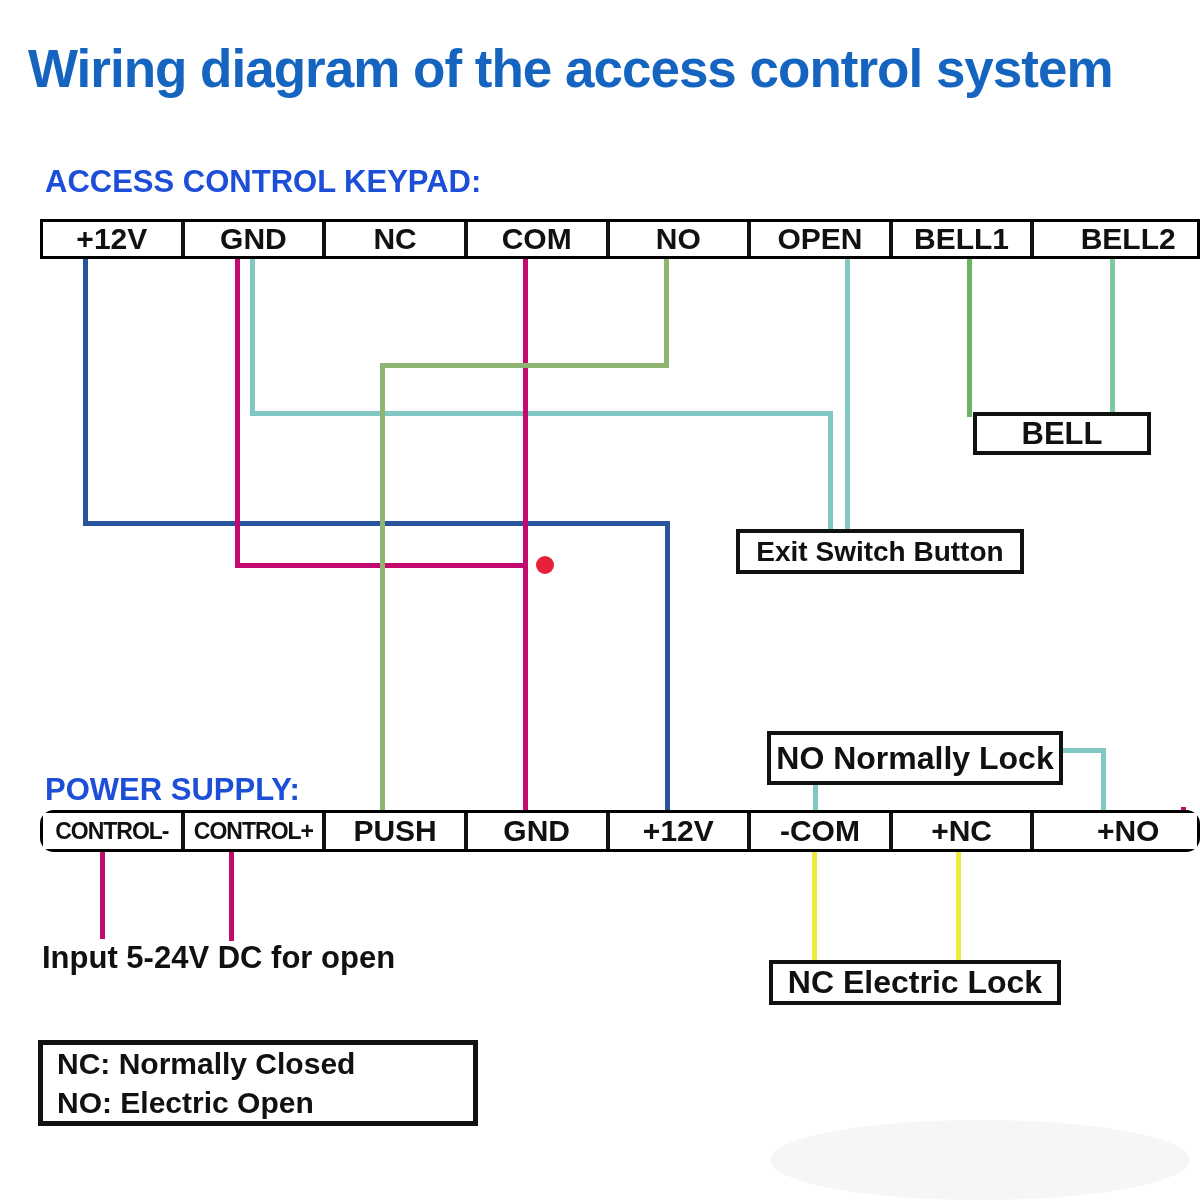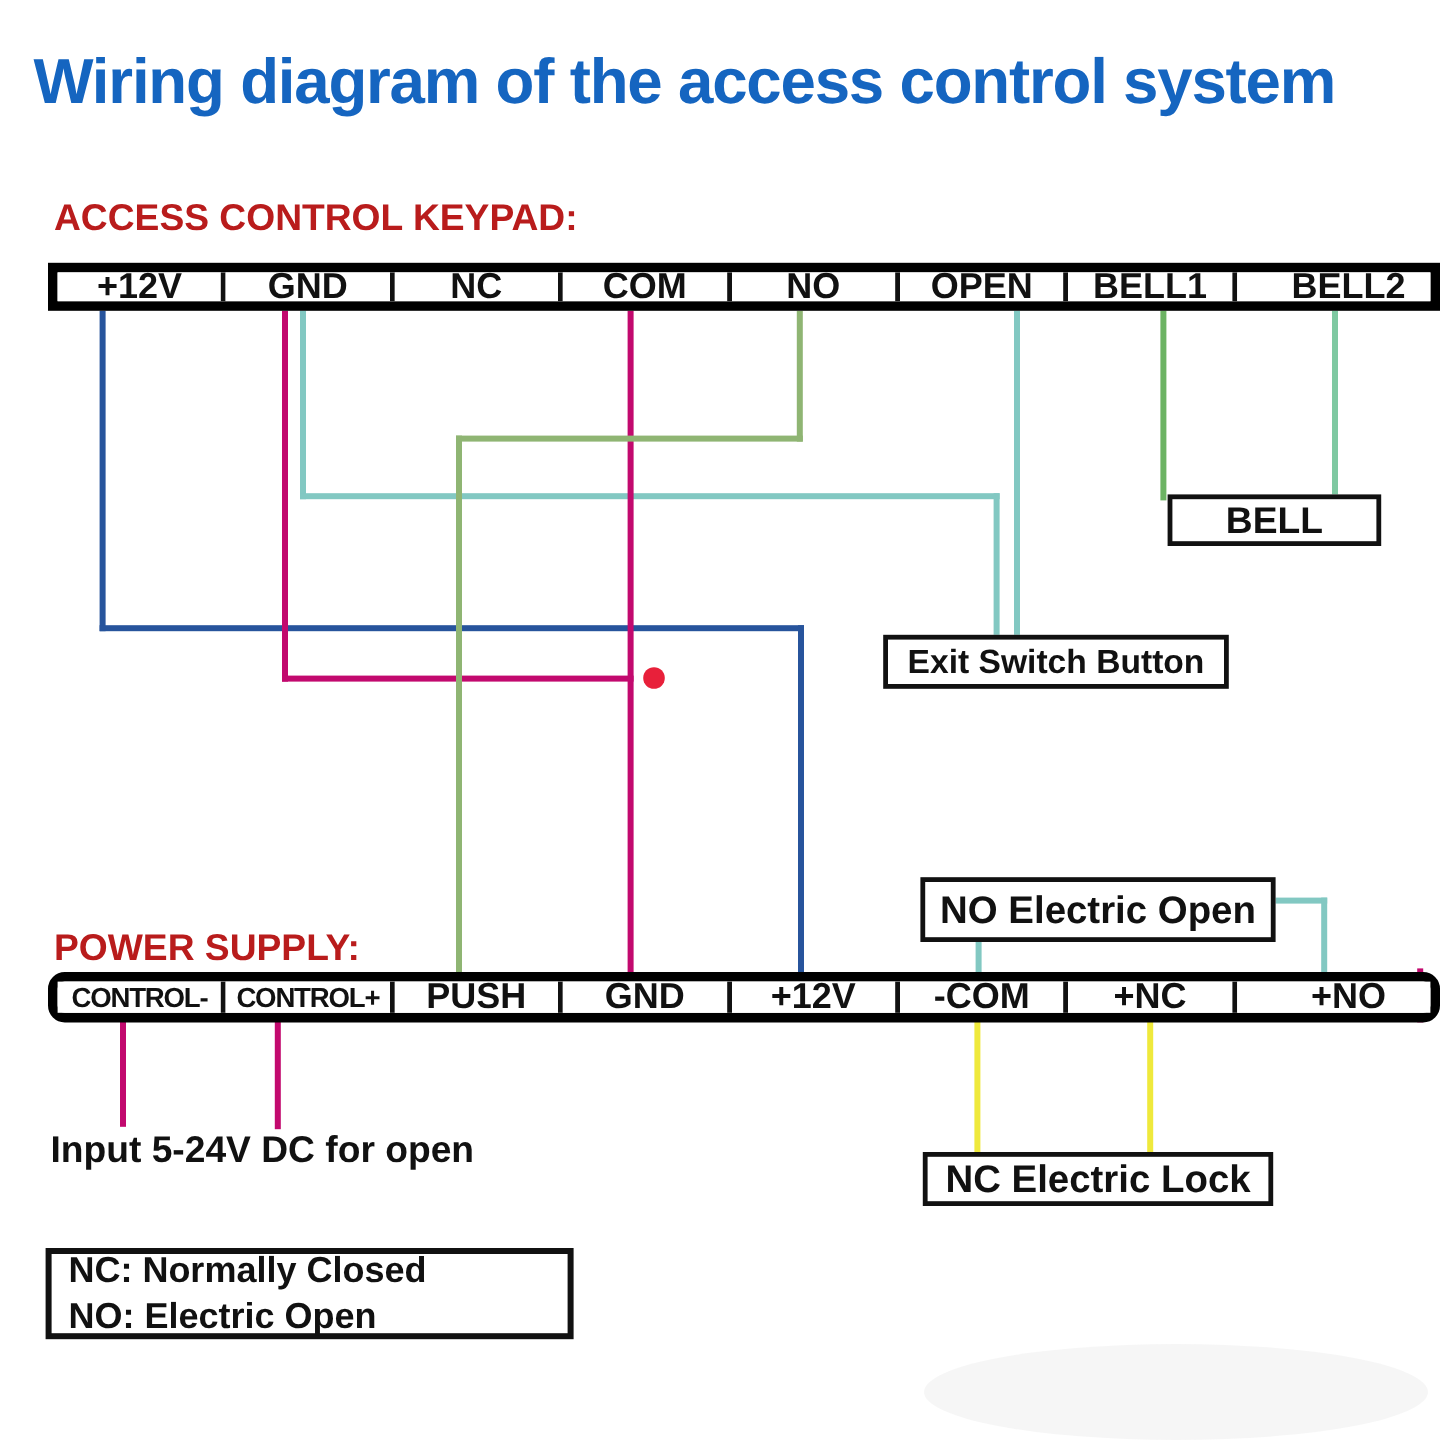--- a/index.html
+++ b/index.html
@@ -6,24 +6,24 @@
   #stage{
     position:relative;width:1200px;height:1200px;background:#fff;overflow:hidden;
     font-family:"Liberation Sans", sans-serif;color:#111;
   }
   .abs{position:absolute;margin-left:20px;}
   #title{
     left:8px;top:38px;width:1184px;font-size:53px;font-weight:bold;
     letter-spacing:-1px;white-space:nowrap;
   }
   .section-heading{
-    font-size:31px;font-weight:bold;color:#b91c1c;white-space:nowrap;letter-spacing:0px;
+    font-size:31px;font-weight:bold;color:#1d4ed8;white-space:nowrap;letter-spacing:0px;
   }
   .term-row{
-    display:flex;box-sizing:border-box;border:8px solid #000000;background:#fff;z-index:2;
+    display:flex;box-sizing:border-box;border:3px solid #000000;background:#fff;z-index:2;
   }
   .cell{
     flex:1;display:flex;align-items:center;justify-content:center;
     font-size:30px;font-weight:bold;border-right:4px solid #111;background:#fff;
     white-space:nowrap;
   }
   .cell:last-child{border-right:none;padding-left:25px;}
   .cell-small{font-size:23px;letter-spacing:-1px;}
   .dbox{
     box-sizing:border-box;border:4px solid #111;background:#fff;z-index:2;
@@ -61,40 +61,40 @@
       <div class="cell">NO</div>
       <div class="cell">OPEN</div>
       <div class="cell">BELL1</div>
       <div class="cell">BELL2</div>
     </div>
 
   <div class="abs dbox" style="left:953px;top:412px;width:178px;height:43px;font-size:31px;">BELL</div>
 
   <div class="abs dbox" style="left:716px;top:529px;width:288px;height:45px;font-size:28px;">Exit Switch Button</div>
 
-  <div class="abs dbox" style="left:747px;top:731px;width:296px;height:54px;font-size:32px;">NO Electric Open</div>
+  <div class="abs dbox" style="left:747px;top:731px;width:296px;height:54px;font-size:32px;">NO Normally Lock</div>
 
   <div class="abs section-heading" style="left:25px;top:772px;">POWER SUPPLY:</div>
 
   <div class="abs term-row" style="left:20px;top:810px;width:1160px;height:42px;border-radius:14px;">
       <div class="cell cell-small">CONTROL-</div>
       <div class="cell cell-small">CONTROL+</div>
       <div class="cell">PUSH</div>
       <div class="cell">GND</div>
       <div class="cell">+12V</div>
       <div class="cell">-COM</div>
       <div class="cell">+NC</div>
       <div class="cell">+NO</div>
     </div>
 
   <div id="note-input" class="abs" style="left:22px;top:940px;">Input 5-24V DC for open</div>
 
   <div class="abs dbox" style="left:749px;top:960px;width:292px;height:45px;font-size:32px;">NC Electric Lock</div>
 
-  <div id="legend-box" class="abs" style="left:18px;top:1040px;width:440px;height:76px;">
+  <div id="legend-box" class="abs" style="left:18px;top:1040px;width:440px;height:86px;">
     <div>NC: Normally Closed</div>
     <div>NO: Electric Open</div>
   </div>
 
   <div id="junction-dot" class="abs" style="left: 516px; top: 556px; background: rgb(232, 32, 58);"></div>
 
   <div id="watermark" class="abs" style="left:750px;top:1120px;width:420px;height:80px;"></div>
 
 <div class="wire" style="background: rgb(39, 84, 156); left: 82.5px; top: 252.5px; width: 5px; height: 273px;"></div>
     <div class="wire" style="background: rgb(39, 84, 156); left: 82.5px; top: 520.5px; width: 587px; height: 5px;"></div>

